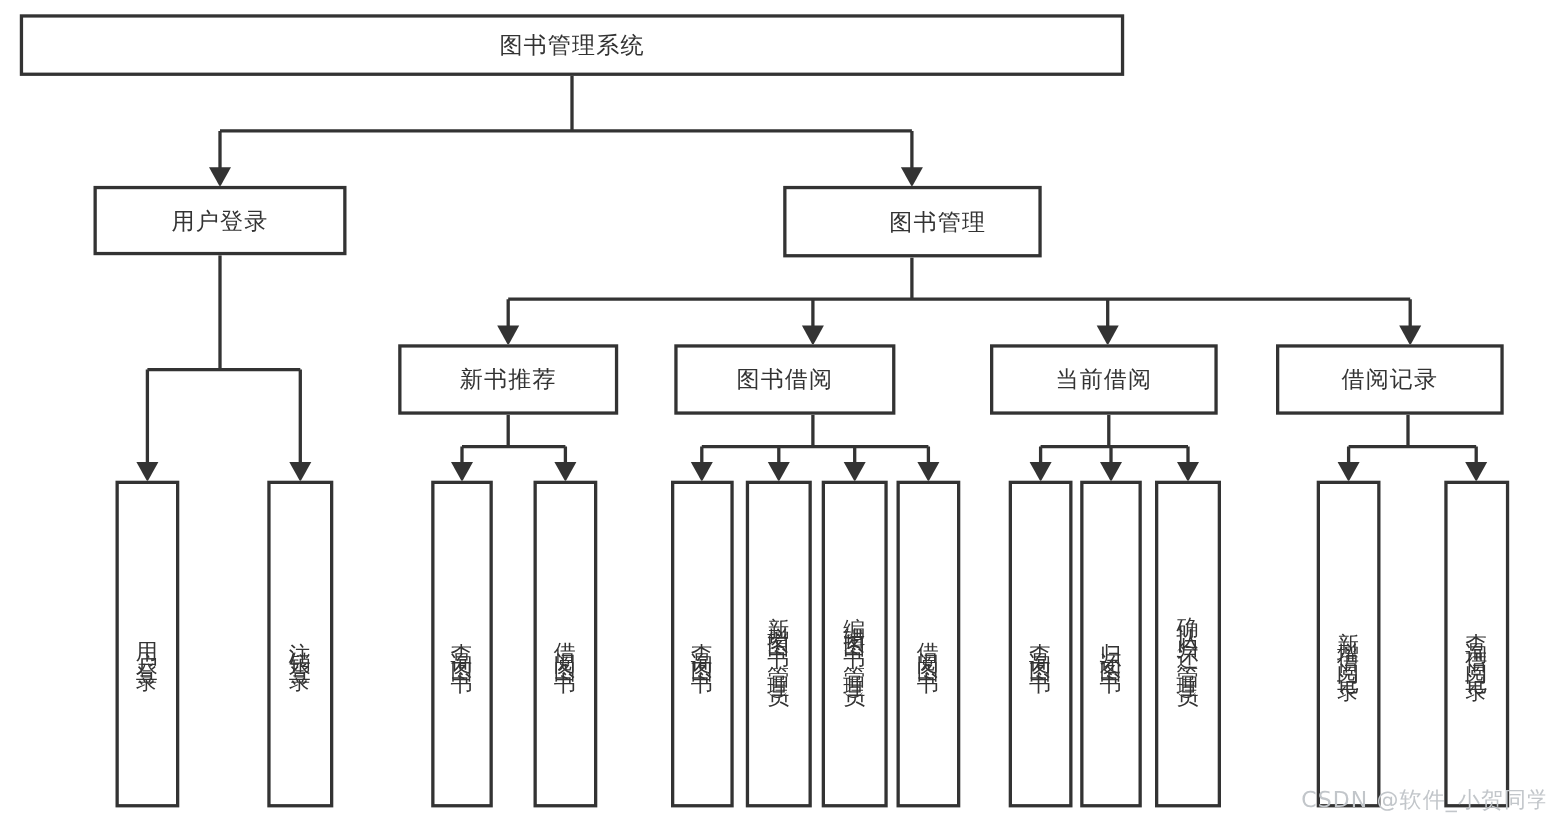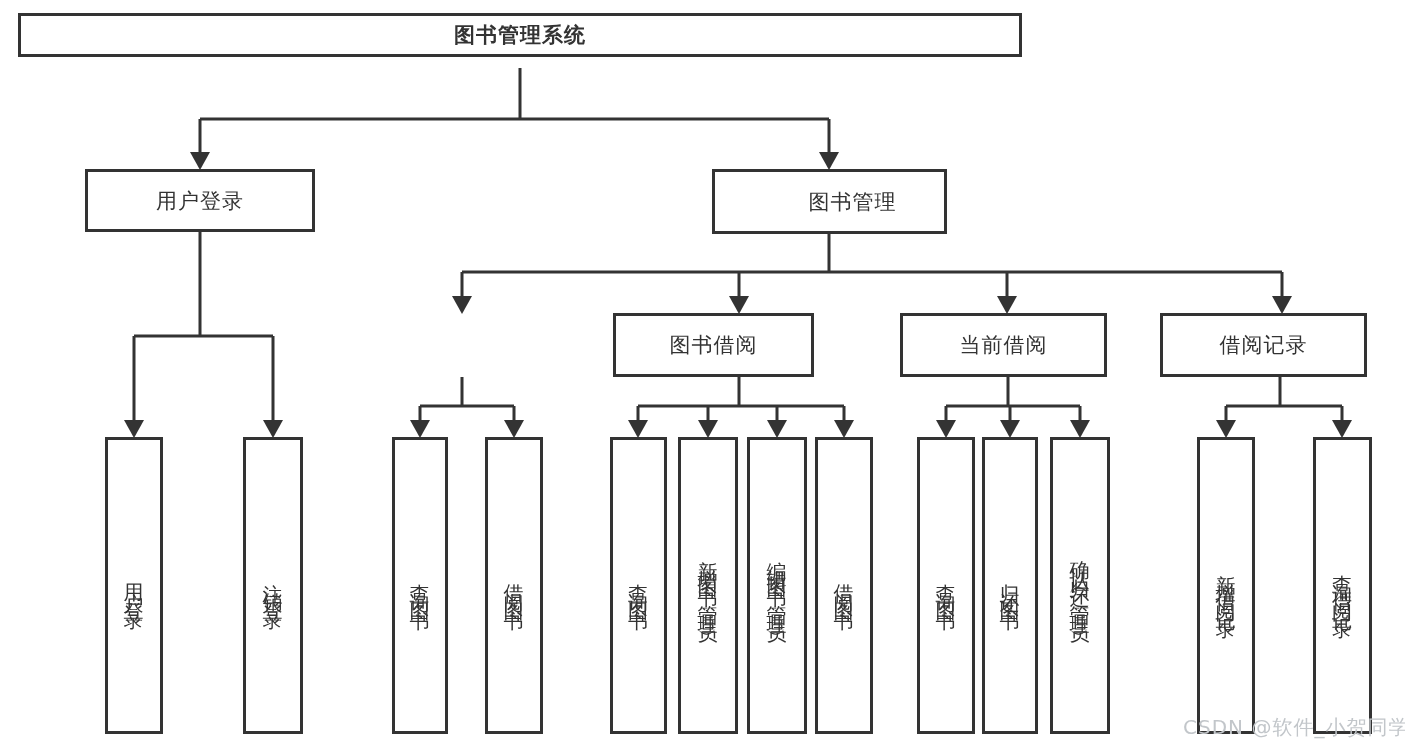--- a/index.html
+++ b/index.html
@@ -82,25 +82,26 @@
       <polygon points="767,420 787,420 777,438"></polygon>
       <polygon points="834,420 854,420 844,438"></polygon>
       <polygon points="936,420 956,420 946,438"></polygon>
       <polygon points="1000,420 1020,420 1010,438"></polygon>
       <polygon points="1070,420 1090,420 1080,438"></polygon>
       <polygon points="1216,420 1236,420 1226,438"></polygon>
       <polygon points="1332,420 1352,420 1342,438"></polygon>
     </g>
   </svg>
 
-  <div class="node hbox" style="left:18px; top:13px; width:1004px; height:44px;font-weight:bold;">图书管理系统</div>
+  <div class="node hbox" style="left:18px; top:13px; width:1004px; height:56px;">图书管理系统</div>
 
   <div class="node hbox" style="left:85px; top:169px; width:230px; height:63px;">用户登录</div>
   <div class="node hbox" style="left:712px; top:169px; width:235px; height:65px;padding-left:46px;">图书管理</div>
 
+  <div class="node hbox" style="left:362px; top:313px; width:200px; height:64px;">新书推荐</div>
   <div class="node hbox" style="left:613px; top:313px; width:201px; height:64px;font-family:Liberation Mono, monospace;">图书借阅</div>
   <div class="node hbox" style="left:900px; top:313px; width:207px; height:64px;">当前借阅</div>
   <div class="node hbox" style="left:1160px; top:313px; width:207px; height:64px;">借阅记录</div>
 
   <div class="node vbox" style="left:105px; top:437px; width:58px; height:297px;">用户登录</div>
   <div class="node vbox" style="left:243px; top:437px; width:60px; height:297px;">注销登录</div>
 
   <div class="node vbox" style="left:392px; top:437px; width:56px; height:297px;">查询图书</div>
   <div class="node vbox" style="left:485px; top:437px; width:58px; height:297px;">借阅图书</div>
 

